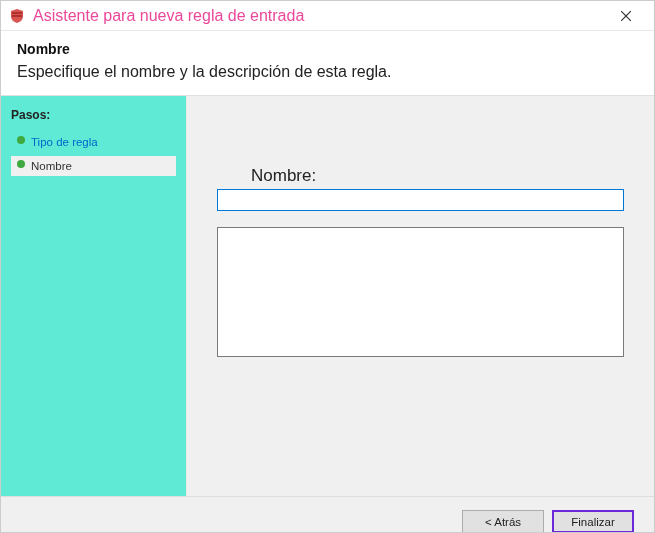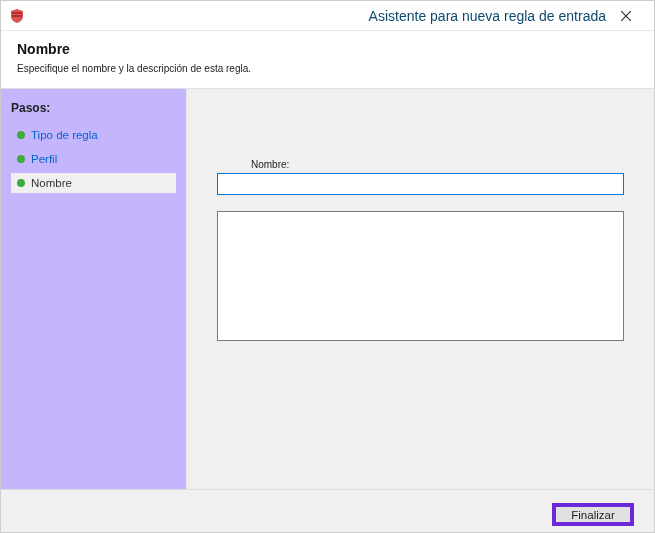--- a/index.html
+++ b/index.html
@@ -18,52 +18,51 @@
       align-items: center;
       padding: 0 8px;
       background: #fff;
       border-bottom: 1px solid #e8e8e8;
     }
     .titlebar .app-icon {
       width: 16px; height: 16px;
       margin-right: 8px;
       display: flex; align-items: center; justify-content: center;
     }
-    .titlebar .title { flex: 1; color: #0c4a6e; font-size: 14px; text-align: right; }
+    .titlebar .title { flex: 1; color: #ec4899; font-size: 16px; }
     .titlebar .close {
       width: 40px; height: 28px;
       display: flex; align-items: center; justify-content: center;
       cursor: pointer;
     }
     .header {
       padding: 10px 16px 14px 16px;
       border-bottom: 1px solid #e0e0e0;
       background: #fff;
     }
     .header h2 { font-size: 14px; font-weight: bold; color: #111; margin-bottom: 6px; }
-    .header p { font-size: 10px; color: #222; }
+    .header p { font-size: 16px; color: #222; }
     .content {
       display: flex;
       height: 400px;
     }
     .steps-pane {
       width: 186px;
       padding: 12px 10px;
-      background: #c4b5fd;
+      background: #5eead4;
       border-right: 1px solid #e8e8e8;
     }
     .steps-title {
       font-size: 12px;
       font-weight: bold;
       color: #222;
       margin-bottom: 10px;
     }
     .step-item {
       display: flex;
-      align-items: center;
       gap: 6px;
       padding: 4px 6px;
       margin-bottom: 4px;
       color: #0066cc;
       cursor: pointer;
       font-size: 11.5px;
     }
     .step-item.current {
       background: #f0f0f0;
       color: #333;
@@ -73,21 +72,21 @@
       border-radius: 50%;
       background: #3fa93f;
       flex-shrink: 0;
     }
     .main-pane {
       flex: 1;
       background: #f0f0f0;
       padding: 70px 30px 20px 30px;
     }
     .form-label {
-      font-size: 10px;
+      font-size: 17px;
       color: #222;
       margin-bottom: 3px;
       display: block;
       padding-left: 34px;
     }
     .name-input {
       width: 100%;
       height: 22px;
       border: 1px solid #0078d7;
       background: #fff;
@@ -120,21 +119,21 @@
       min-width: 82px;
       height: 23px;
       border: 1px solid #adadad;
       background: #e1e1e1;
       font-size: 11.5px;
       color: #222;
       cursor: pointer;
       padding: 0 10px;
     }
     .btn.primary {
-      border: 4px solid #6d28d9;
+      border: 2px solid #6d28d9;
       background: #e1e1e1;
     }
   </style>
 </head>
 <body>
 
 <div class="titlebar">
   <span class="app-icon">
     <svg width="16" height="16" viewBox="0 0 16 16">
       <path d="M8 1 L14 3 L14 8 C14 12 11 14 8 15 C5 14 2 12 2 8 L2 3 Z" fill="#d9534f"></path>
@@ -157,34 +156,31 @@
 </div>
 
 <div class="content">
   <div class="steps-pane">
     <div class="steps-title">Pasos:</div>
     <div id="steps-list">
         <div class="step-item">
           <span class="step-bullet"></span>
           <span>Tipo de regla</span>
         </div>
-        <div class="step-item">
-          <span class="step-bullet"></span>
-          <span>Perfil</span>
-        </div>
         <div class="step-item current">
           <span class="step-bullet"></span>
           <span>Nombre</span>
         </div>
       </div>
   </div>
 
   <div class="main-pane">
     <label class="form-label">Nombre:</label>
     <input type="text" class="name-input" value="" style="">
 
     <textarea class="desc-textarea" style=""></textarea>
   </div>
 </div>
 
 <div class="footer">
+  <button class="btn">&lt; Atrás</button>
   <button class="btn primary">Finalizar</button>
 </div>
 
 </body></html>

